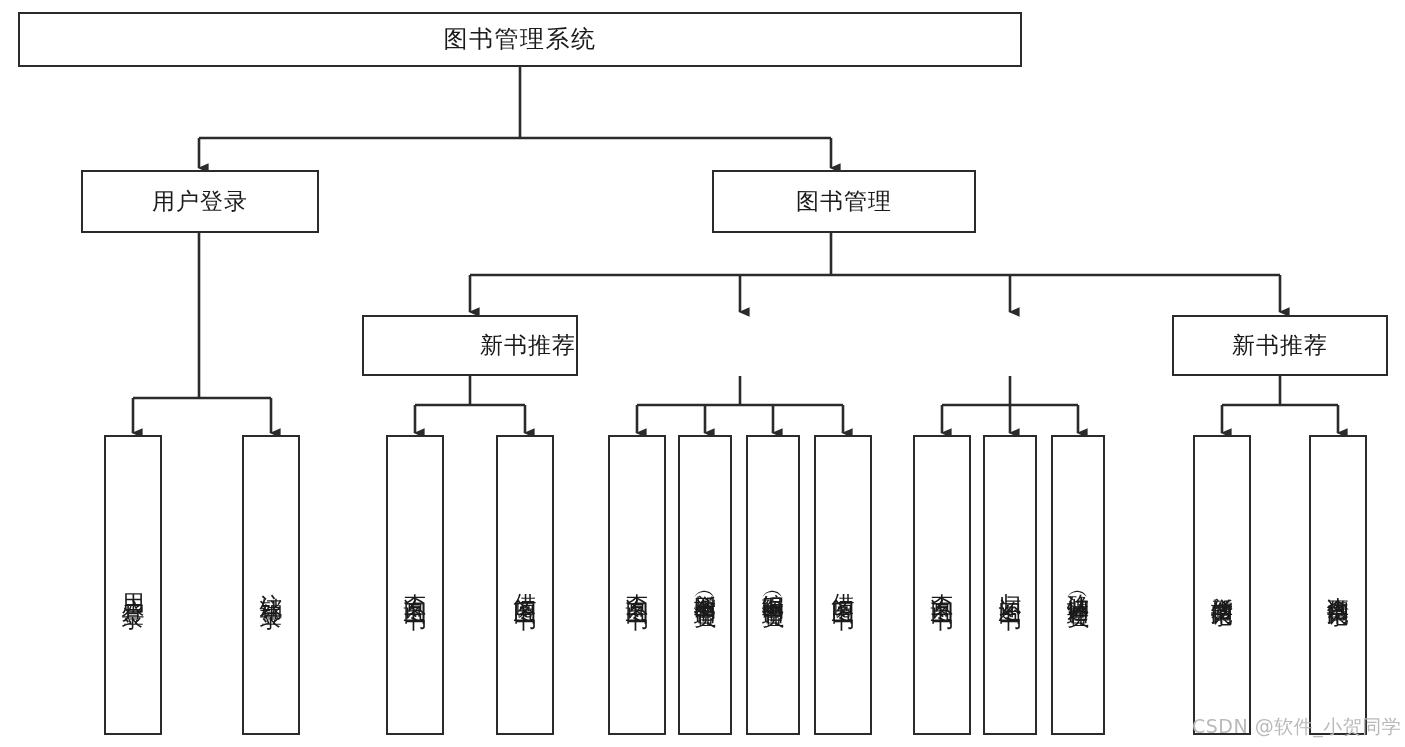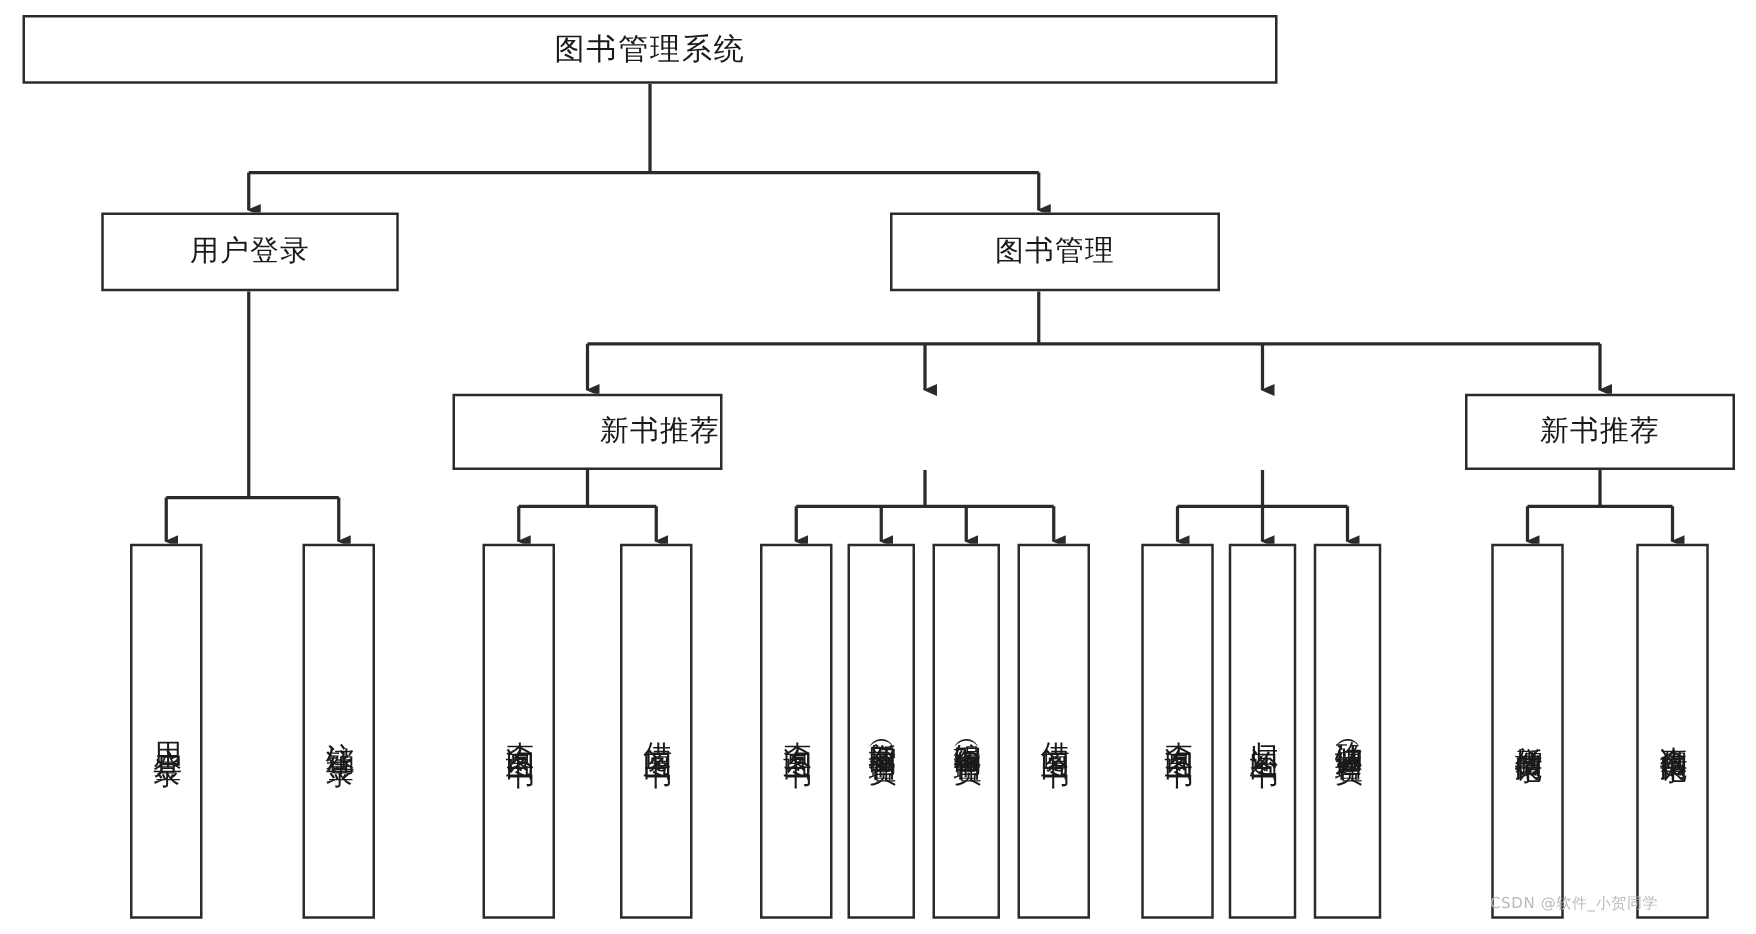--- a/index.html
+++ b/index.html
@@ -63,21 +63,21 @@
     white-space: nowrap;
     max-height: 100%;
   }
   .node.vert.tight .label {
     letter-spacing: 2px;
     font-size: 22px;
   }
   .watermark {
     position: absolute;
     color: #b9b9b9;
-    font-size: 12px;
+    font-size: 19px;
     white-space: nowrap;
     letter-spacing: 0.5px;
   }
 </style>
 </head>
 <body>
 
 <div id="canvas">
 
   <svg id="edges" viewBox="0 0 1405 747" xmlns="http://www.w3.org/2000/svg">

